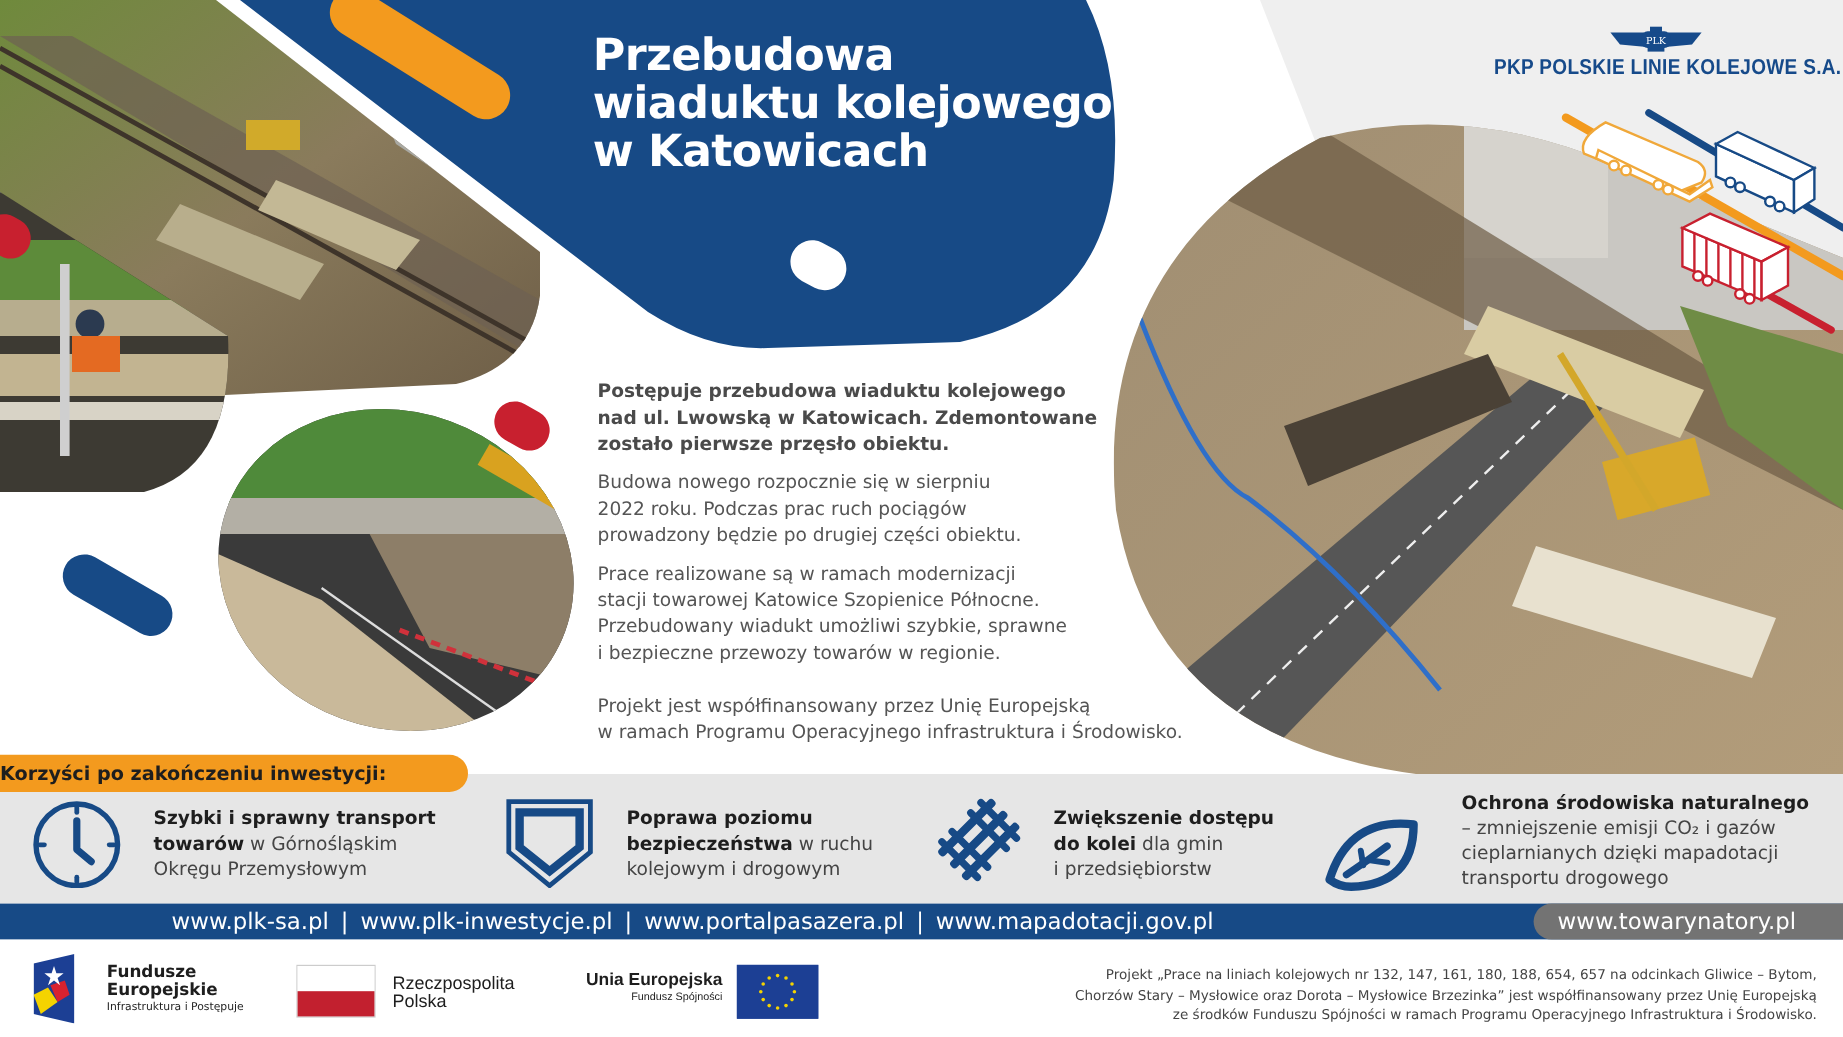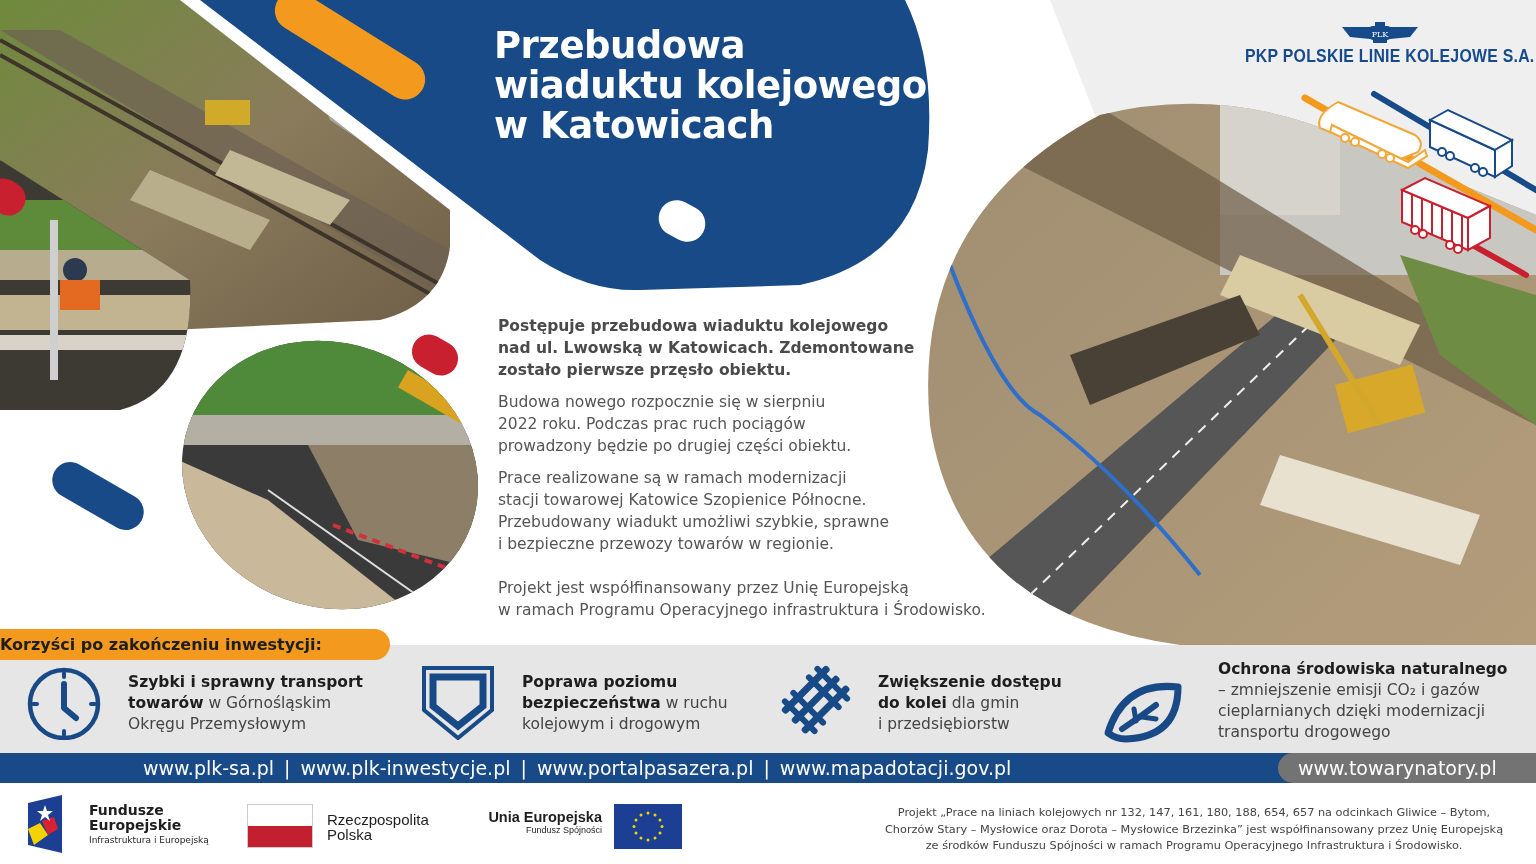--- a/index.html
+++ b/index.html
@@ -58,21 +58,21 @@
   .fe-text .l3 { font-size: 9px; line-height: 14px; }
   .rp-flag { position: absolute; left: 247px; top: 21px; width: 66px; height: 44px; border: 1px solid #ccc; }
   .rp-flag .w { height: 50%; background: #fff; }
   .rp-flag .r { height: 50%; background: #c2202f; }
   .rp-text { position: absolute; left: 327px; top: 29px; font-size: 15px; line-height: 15px; color: #1e1e1e; font-family: "Liberation Sans", sans-serif; font-weight: normal; }
   .ue-text { position: absolute; left: 484px; top: 26px; text-align: right; width: 118px; color: #1e1e1e; font-family: "Liberation Sans", sans-serif; }
   .ue-text .l1 { font-size: 14.5px; font-weight: bold; }
   .ue-text .l2 { font-size: 9px; }
   .eu-flag { position: absolute; left: 614px; top: 21px; width: 68px; height: 45px; background: #1c3f94; }
   .fund-note { position: absolute; right: 22px; top: 22px; width: 640px; text-align: right; font-size: 11.3px; line-height: 16.5px; color: #444; }
-  .fund-note span { display: block; white-space: nowrap; text-align: center; }
+  .fund-note span { display: block; white-space: nowrap; }
 </style>
 </head>
 <body>
 
 <div class="canvas">
 
   <svg class="bg-grey" viewBox="0 0 1536 640">
     <polygon points="1050,0 1536,0 1536,640 1300,640" fill="#efefef"></polygon>
   </svg>
 
@@ -312,21 +312,21 @@
   <div class="benefit" style="left:1102px;top:655px;">
     <svg class="icon" viewBox="0 0 80 80" style="margin-top:16px;">
       <path d="M6,62 Q22,10 76,16 Q76,66 24,68 Q14,68 6,62 Z" fill="none" stroke="#174a86" stroke-width="7" stroke-linejoin="round"></path>
       <path d="M20,58 Q38,46 54,34" fill="none" stroke="#174a86" stroke-width="6" stroke-linecap="round"></path>
       <path d="M34,50 L32,38" stroke="#174a86" stroke-width="5" stroke-linecap="round"></path>
       <path d="M40,46 L54,48" stroke="#174a86" stroke-width="5" stroke-linecap="round"></path>
     </svg>
     <div class="txt" style="margin-left:36px;padding-top:4px;">
       <span><b>Ochrona środowiska naturalnego</b></span>
       <span>– zmniejszenie emisji CO₂ i gazów</span>
-      <span>cieplarnianych dzięki modernizacji</span>
+      <span>cieplarnianych dzięki mapadotacji</span>
       <span>transportu drogowego</span>
     </div>
   </div>
 
   <div class="url-bar"></div>
   <div class="url-links">
     <a>www.plk-sa.pl</a>
     <span class="sep">|</span>
     <a>www.plk-inwestycje.pl</a>
     <span class="sep">|</span>
@@ -341,21 +341,21 @@
   <div class="footer">
     <svg class="fe-logo" viewBox="0 0 34 58">
       <polygon points="0,8 34,0 34,58 0,50" fill="#1c3f94"></polygon>
       <polygon points="0,34 12,28 20,40 6,50" fill="#f4d300"></polygon>
       <polygon points="14,26 26,22 30,34 20,40" fill="#d8222f"></polygon>
       <polygon points="17,10 19,16 25,16 20,20 22,26 17,22 12,26 14,20 9,16 15,16" fill="#ffffff"></polygon>
     </svg>
     <div class="fe-text">
       <div class="l1">Fundusze</div>
       <div class="l1">Europejskie</div>
-      <div class="l3">Infrastruktura i Europejską</div>
+      <div class="l3">Infrastruktura i Postępuje</div>
     </div>
 
     <div class="rp-flag">
         <div class="w"></div>
         <div class="r"></div>
       </div>
     <div class="rp-text">
       <div>Rzeczpospolita</div>
       <div>Polska</div>
     </div>

